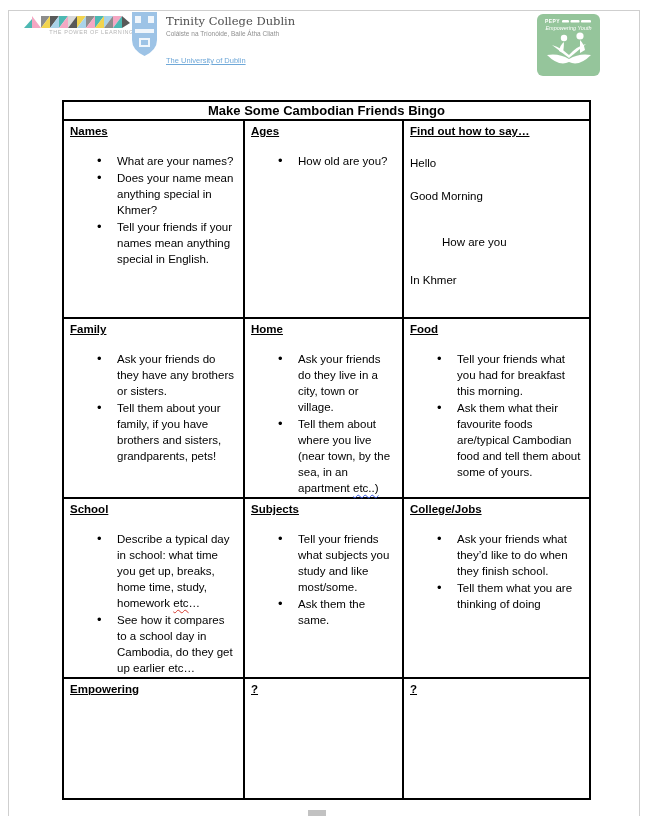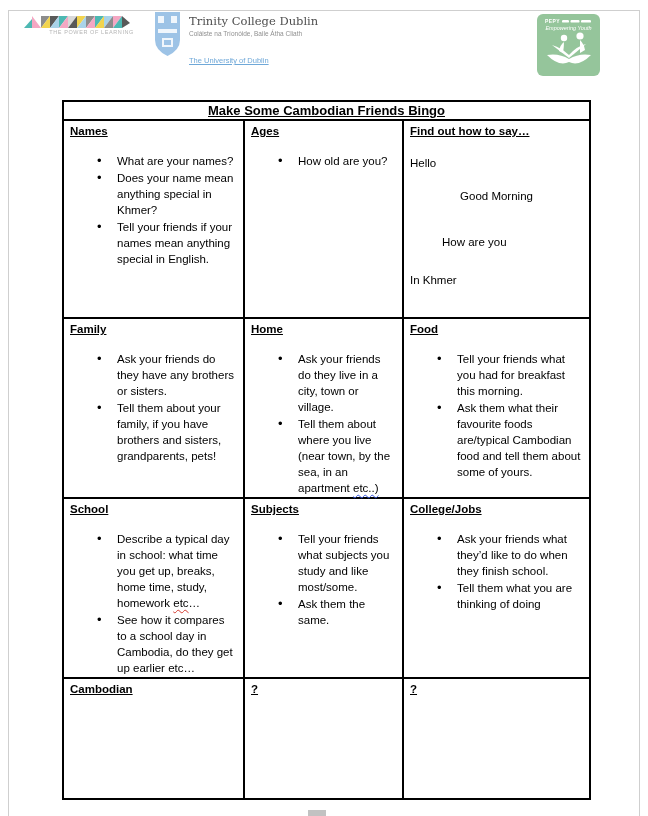--- a/index.html
+++ b/index.html
@@ -15,53 +15,53 @@
   }
 
   
   .bridge-logo { position:absolute; left:24px; top:13px; width:110px; }
   .bridge-word { font-family:"DejaVu Serif", serif; font-weight:bold; font-size:21px;
     color:#595959; letter-spacing:1px; line-height:22px; }
   .bridge-word sup { font-size:9px; color:#7ba9a4; letter-spacing:0; }
   .bridge-tris { display:block; margin-top:1px; }
   .bridge-tagline { font-size:5.5px; color:#b5b5b5; text-align:right; letter-spacing:0.6px; margin-top:1px; }
 
-  .trinity-logo { position:absolute; left:154px; top:11px; display:flex; }
+  .trinity-logo { position:absolute; left:131px; top:11px; display:flex; }
   .trinity-shield { flex:0 0 auto; }
   .trinity-text { margin-left:8px; padding-top:4px; }
   .trinity-name { font-family:"DejaVu Serif", serif; font-size:11.5px; color:#4f4f4f; line-height:13px; }
   .trinity-irish { font-size:6.5px; color:#8f8f8f; margin-top:2px; }
   .trinity-univ { font-size:7.5px; color:#6fa8d8; margin-top:19px;text-decoration:underline; }
 
   .pepy-logo { position:absolute; left:537px; top:14px; width:63px; height:62px;
     background:#95c59b; border-radius:6px; padding-top:4px; text-align:center; }
   .pepy-line1 { font-size:5px; font-weight:bold; color:#ffffff; letter-spacing:0.4px;
     display:flex; align-items:center; justify-content:center; gap:2px; }
   .pepy-tagline { font-size:5.5px; font-style:italic; color:#ffffff; margin-top:1px; }
 
   
   table.bingo { position:absolute; left:62px; top:100px; width:527px;
     border-collapse:collapse; table-layout:fixed; }
   table.bingo td { border:2px solid #000; vertical-align:top; padding:1px 6px 0 6px;
     font-size:11.5px; line-height:16px; }
   td.title-cell { text-align:center; padding:0; height:18px; vertical-align:middle; }
-  .title-text { font-weight:bold; font-size:13px; text-decoration:underline; }
+  .title-text { font-weight:bold; font-size:13px; }
   .cell-label { font-weight:bold; text-decoration:underline; font-size:11.5px; line-height:15px; padding-top:2px; }
   tr.row-1 { height:198px; }
   tr.row-2 { height:174px; }
   tr.row-3 { height:174px; }
   tr.row-4 { height:121px; }
 
   ul.bullets { margin:14px 0 0 0; padding:0 0 0 43px; list-style:none; }
   ul.bullets li { position:relative; padding-left:4px; margin:0 0 1px 0; line-height:16px; }
   ul.bullets li::before { content:"\2022"; position:absolute; left:-16px; top:0; font-size:13px; }
 
   .say-lines p { margin:0; font-size:11.5px; line-height:15px; }
   .say-lines p.l1 { margin-top:17px; }
-  .say-lines p.l2 { margin-top:18px;text-align:center; }
+  .say-lines p.l2 { margin-top:18px; }
   .say-lines p.l3 { margin-top:31px;padding-left:32px; }
   .say-lines p.l4 { margin-top:23px; }
 
   .wavy-blue { text-decoration:underline wavy #3355dd 1px; text-underline-offset:2px; }
   .wavy-red  { text-decoration:underline wavy #d43a2f 1px; text-underline-offset:2px; }
 
   .page-break-mark { position:absolute; left:308px; top:810px; width:18px; height:6px; background:#c2c2c2; }
 </style>
 </head>
 <body>
@@ -214,21 +214,21 @@
       <div class="cell-label">College/Jobs</div>
       <ul class="bullets">
         <li>Ask your friends what they’d like to do when they finish school.</li>
         <li>Tell them what you are thinking of doing</li>
       </ul>
     </td>
   </tr>
 
   <tr class="row-4">
     <td>
-      <div class="cell-label">Cambodian</div>
+      <div class="cell-label">Empowering</div>
     </td>
     <td>
       <div class="cell-label">?</div>
     </td>
     <td>
       <div class="cell-label">?</div>
     </td>
   </tr>
 </tbody>
   </table>

